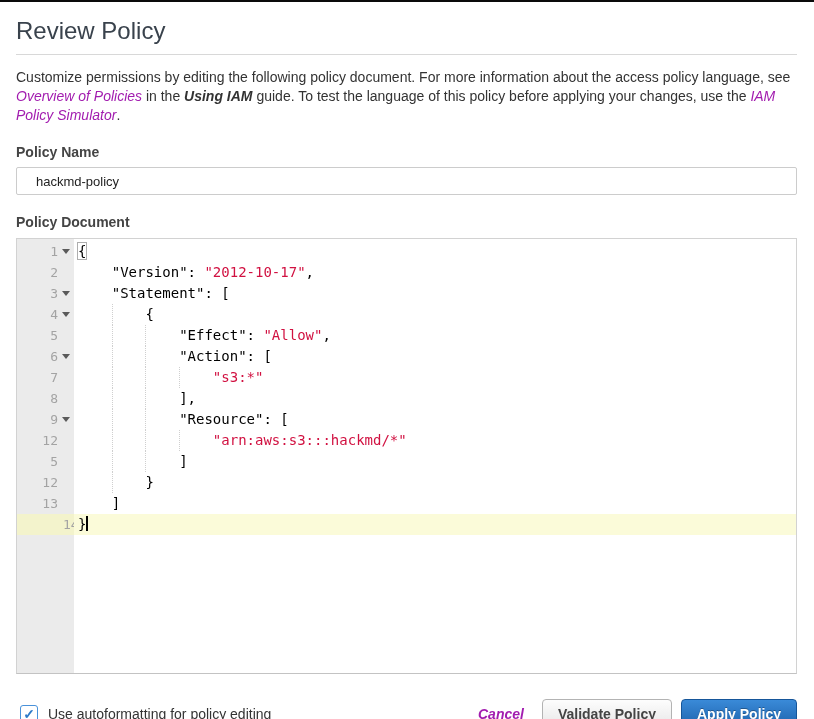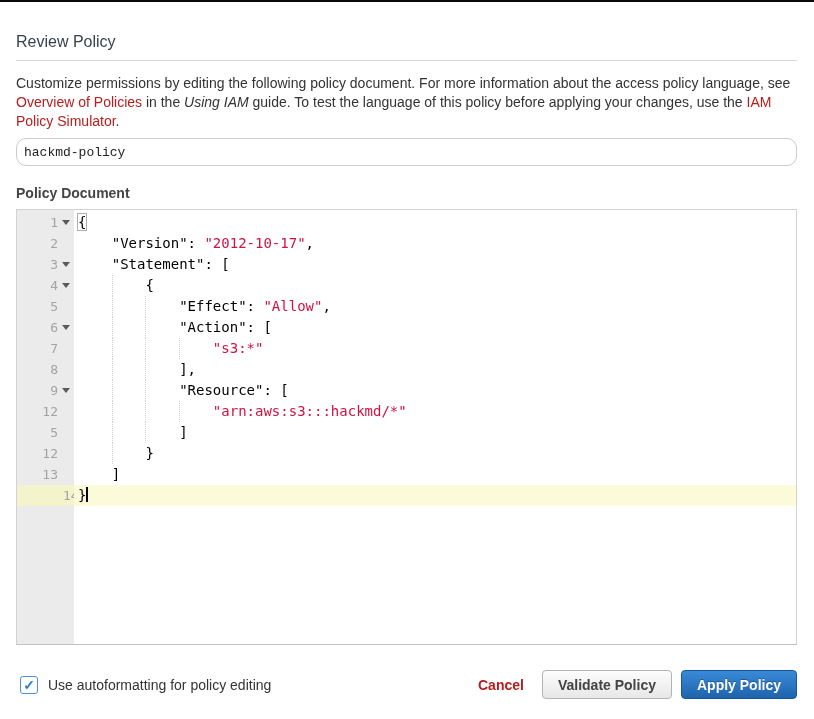--- a/index.html
+++ b/index.html
@@ -4,32 +4,32 @@
 <style>
   * { margin:0; padding:0; box-sizing:border-box; }
   html,body { background:#fff; }
   body {
     width:814px; height:719px; overflow:hidden; position:relative;
     font-family:"Liberation Sans", sans-serif; color:#333; font-size:14px;
   }
   .top-edge { height:2px; background:#0a0a0a; }
   .content { padding:0 17px 0 16px; }
 
-  h1.page-title { font-size:16px; font-weight:normal; color:#39424c; margin-top:31px; }
+  h1.page-title { font-size:24px; font-weight:normal; color:#39424c; margin-top:15px; }
   .title-rule { border:none; border-top:1px solid #d8d8d8; margin-top:9px; }
 
   .intro { margin-top:13px; line-height:19px; width:781px; }
-  .intro a, .cancel-link { color:#b91c1c; text-decoration:none; cursor:pointer; }
-  .intro em { font-style:italic; }
+  .intro a, .cancel-link { color:#a21caf; text-decoration:none; cursor:pointer;font-style:italic; }
+  .intro em { font-style:italic;font-weight:bold; }
 
   .field-label { display:block; font-weight:bold; color:#444; margin-top:19px; }
 
   .name-input {
-    margin-top:7px; width:781px; height:28px; border:1px solid #ccc; border-radius:10px;
-    font-family:Liberation Mono, monospace; font-size:13px; color:#222; padding:0 7px;
+    margin-top:7px; width:781px; height:28px; border:1px solid #ccc; border-radius:2px;
+    font-family:Liberation Sans, sans-serif; font-size:13px; color:#222; padding:0 19px;
     background:#fff; outline:none; display:block;
   }
 
   
   .editor {
     margin-top:8px; width:781px; height:436px; border:1px solid #d2d2d2; border-bottom-color:#c3c3c3;
     display:flex; background:#fff; position:relative; overflow:hidden; cursor:text;
   }
   .gutter { width:57px; flex:none; background:#ebebeb; padding-top:2px; }
   .gutter-cell {
@@ -78,20 +78,21 @@
 
 <div class="top-edge"></div>
 
 <div class="content">
 
   <h1 class="page-title">Review Policy</h1>
   <hr class="title-rule">
 
   <p class="intro"><span>Customize permissions by editing the following policy document. For more information about the access policy language, see </span><a>Overview of Policies</a><span> in the </span><em>Using IAM</em><span> guide. To test the language of this policy before applying your changes, use the </span><a>IAM Policy Simulator</a><span>.</span></p>
 
+  <label class="field-label">Policy Name</label>
   <input class="name-input" type="text" value="hackmd-policy" style="">
 
   <label class="field-label">Policy Document</label>
 
   <div class="editor">
     <div class="gutter" id="gutter">
         <div class="gutter-cell">1<span class="fold-icon"></span></div>
         <div class="gutter-cell">2</div>
         <div class="gutter-cell">3<span class="fold-icon"></span></div>
         <div class="gutter-cell">4<span class="fold-icon"></span></div>

